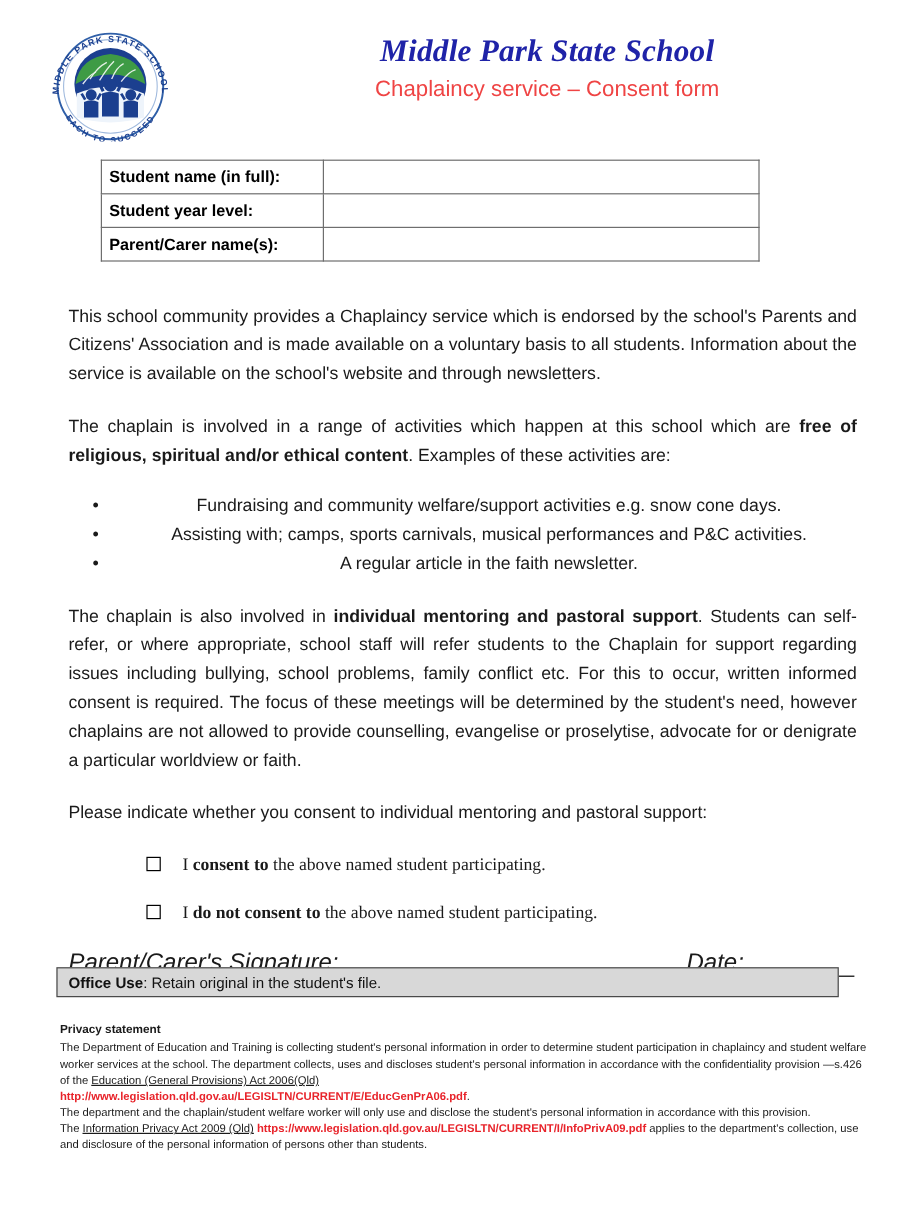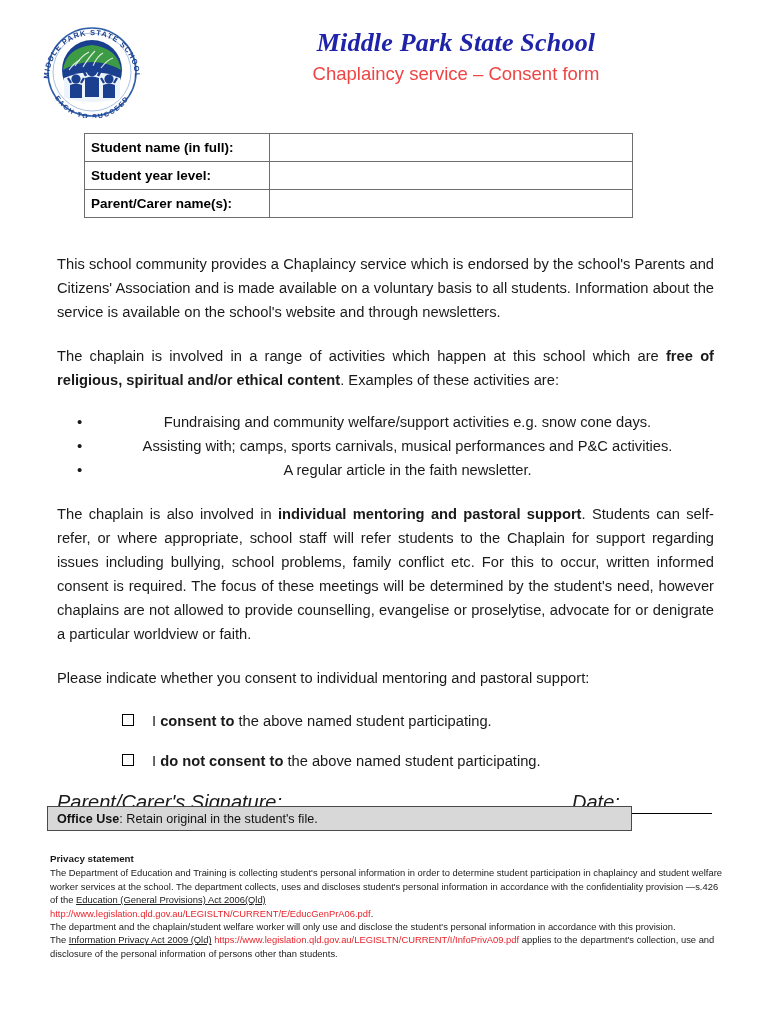--- a/index.html
+++ b/index.html
@@ -118,20 +118,21 @@
     left: -22px;
     top: 0;
     font-size: 15px;
   }
   .bullets li.nojust { text-align: center; }
 
   
   .consent-list {
     margin: 0;
     padding: 0;
+    font-family: Liberation Serif, serif;
   }
   .consent-row {
     display: flex;
     align-items: flex-start;
     margin: 0 0 18px 0;
     padding-left: 65px;
   }
   .checkbox {
     width: 12px;
     height: 12px;
@@ -164,21 +165,21 @@
     height: 13px;
   }
   .rule.sig { width: 256px; margin: 0 28px 0 6px; }
   .rule.date { width: 86px; margin-left: 6px; }
 
   
   .office-use {
     position: absolute;
     left: 47px;
     top: 806px;
-    width: 585px;
+    width: 652px;
     height: 25px;
     background: #d8d8d8;
     border: 1.4px solid #4a4a4a;
     box-sizing: border-box;
     display: flex;
     align-items: center;
     padding-left: 9px;
     font-size: 12.6px;
     color: #111;
   }
@@ -198,20 +199,21 @@
   .privacy .pv-title {
     font-weight: bold;
     font-size: 9.8px;
     margin-bottom: 1px;
   }
   .privacy p { margin: 0; }
   .privacy .u { text-decoration: underline; }
   .privacy .link {
     color: #e8232a;
     text-decoration: none;
+    font-weight: bold;
   }
 </style>
 </head>
 <body>
 
 <div class="page">
 
   <div class="header">
 
     <div class="logo-wrap">

